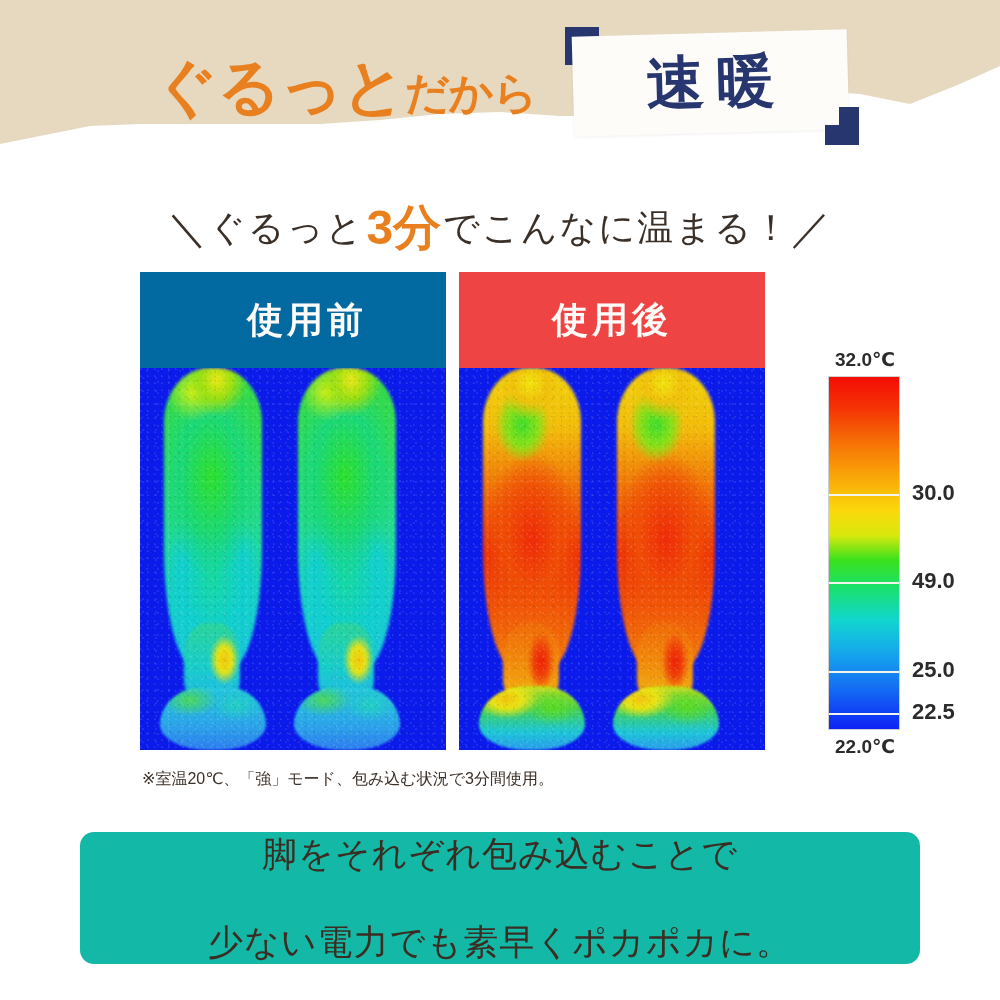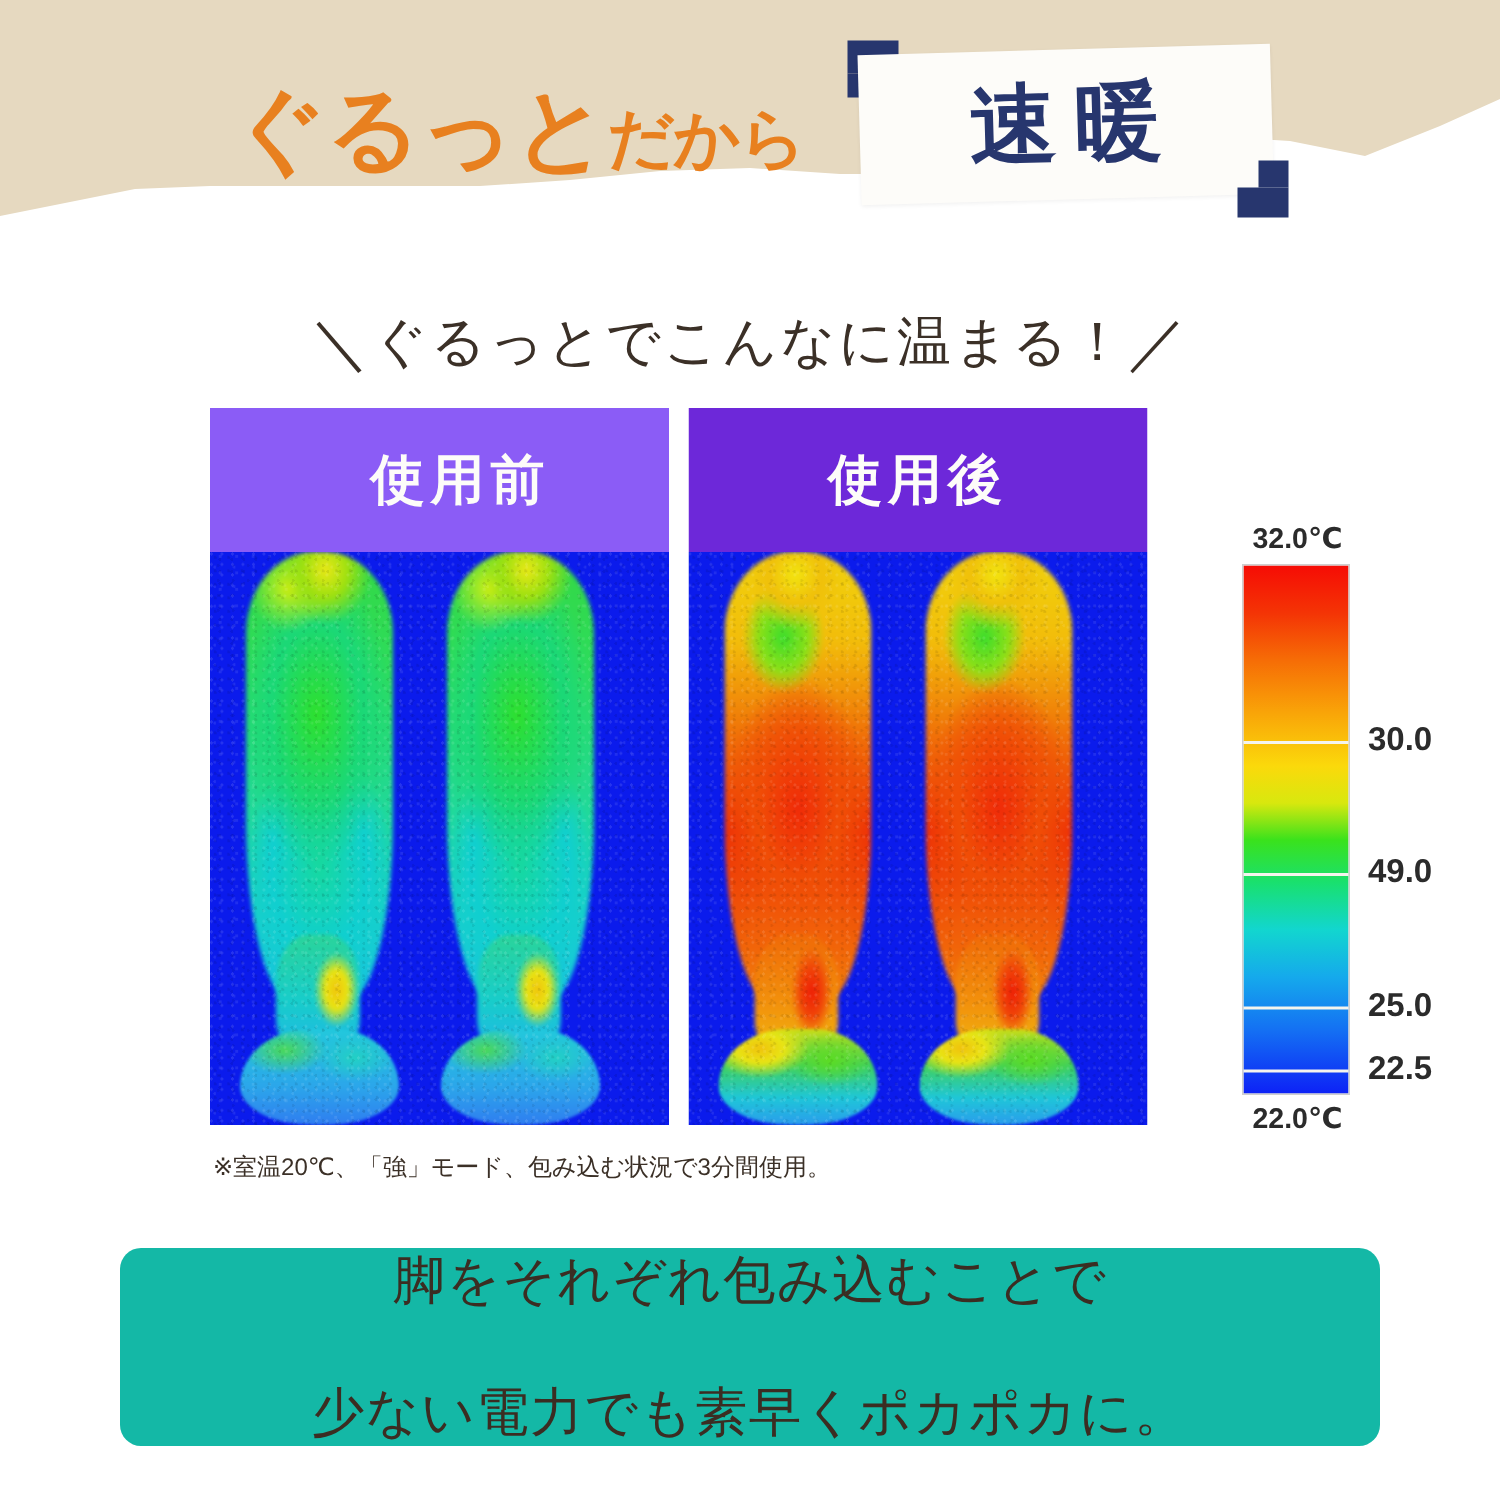--- a/index.html
+++ b/index.html
@@ -124,22 +124,22 @@
   .panel.after  { left:319px; }
 
   .panel-head {
     position:relative;
     height:96px; width:100%;
     display:flex; align-items:center; justify-content:center;
     color:#fdfcf9;
     font-size:36px; font-weight:bold;
     letter-spacing:4px;
   }
-  .panel.before .panel-head { background:#8b5cf6;padding-left:28px; }
-  .panel.after  .panel-head { background:#6d28d9; }
+  .panel.before .panel-head { background:#0369a1;padding-left:28px; }
+  .panel.after  .panel-head { background:#ef4444; }
 
   .thermal {
     position:relative;
     height:382px; width:100%;
     background:#0b1bec;
     overflow:hidden;
   }
 
   
   .leg {
@@ -317,20 +317,21 @@
   <div class="label-wrap">
     <div class="bracket tl"></div>
     <div class="label-card"></div>
     <div class="label-text">速暖</div>
     <div class="bracket br"></div>
   </div>
 
   <div class="subtitle">
     <span class="slash">＼</span>
     <span>ぐるっと</span>
+    <span class="big-num">3分</span>
     <span>でこんなに温まる！</span>
     <span class="slash">／</span>
   </div>
 
   <div class="panels">
 
     <div class="panel before">
       <div class="panel-head">使用前</div>
       <div class="thermal">
         <div class="leg l">

